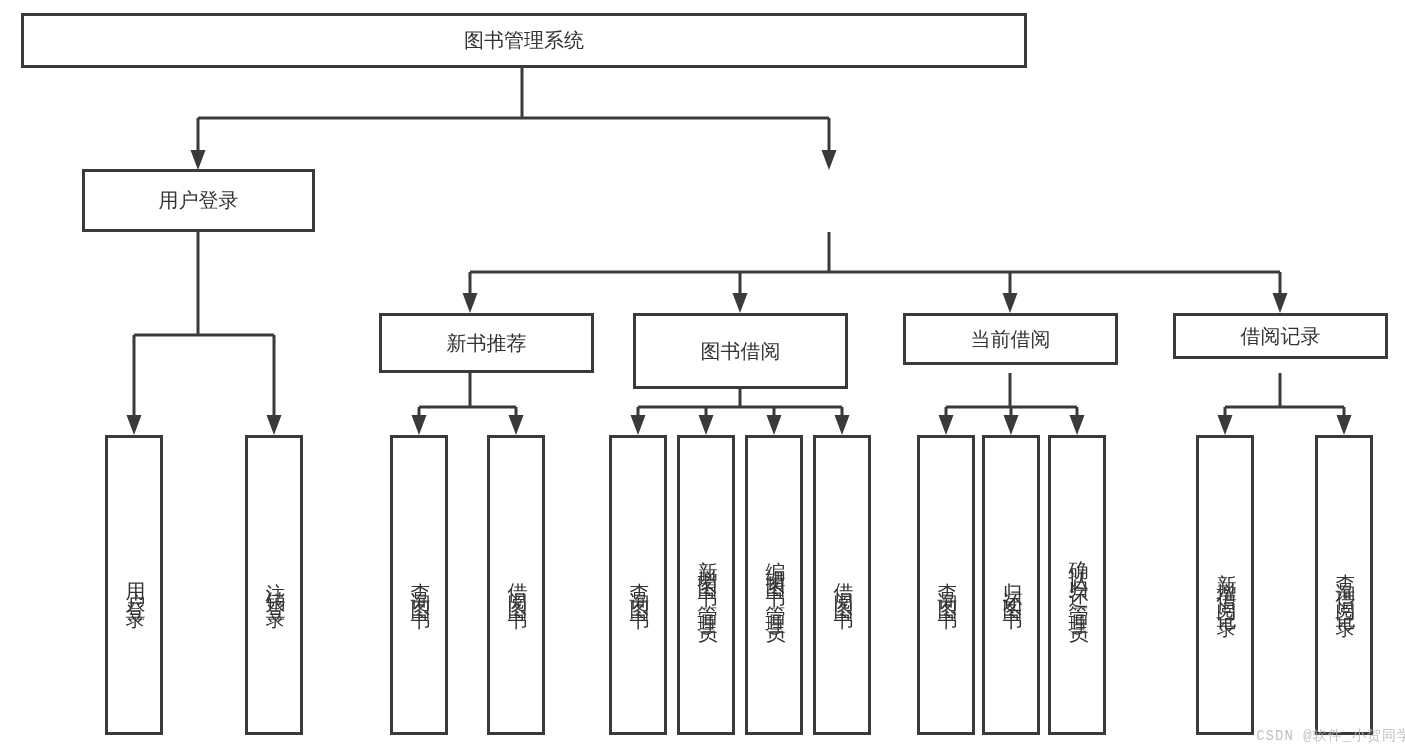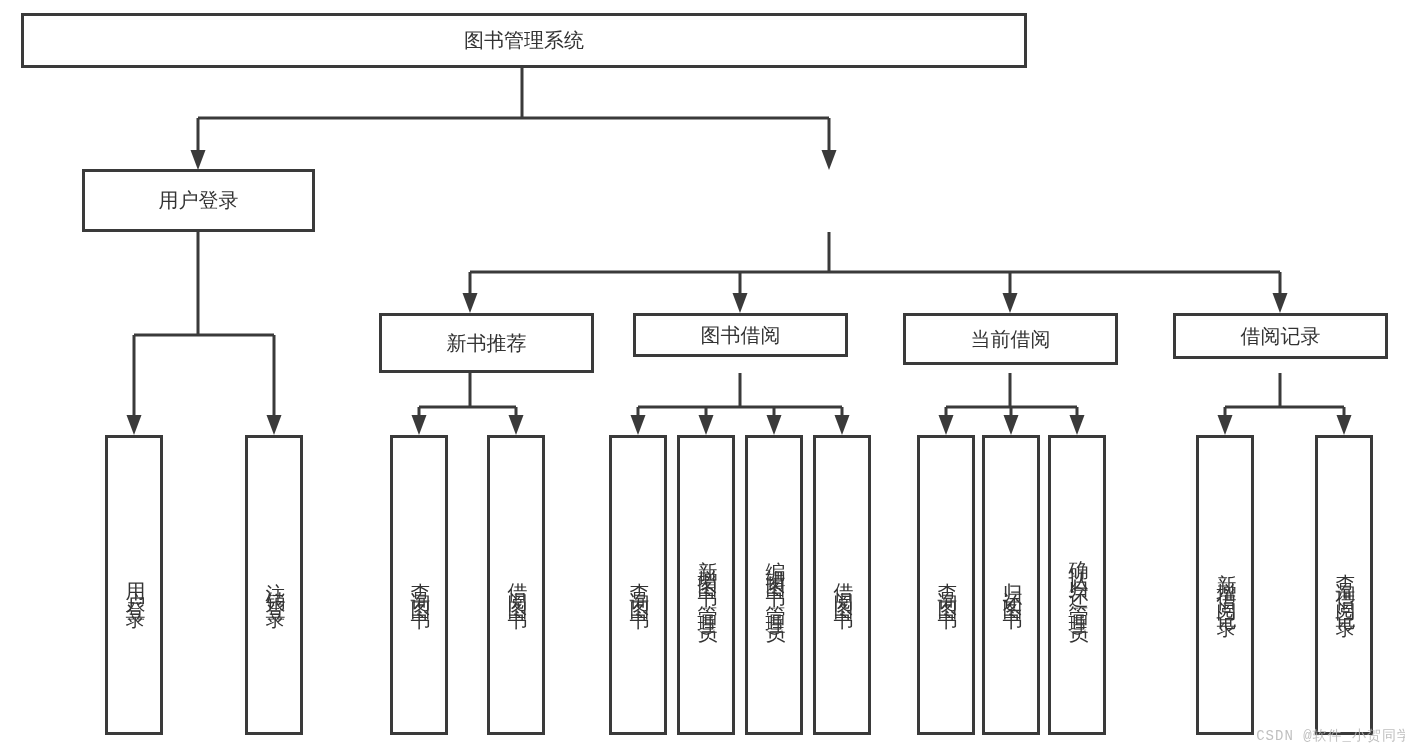--- a/index.html
+++ b/index.html
@@ -43,21 +43,21 @@
     color:var(--wm);
     opacity:.85;
     font-size:14px;
     letter-spacing:1px;
   }
   
   #n-root{left:21px;top:13px;width:1006px;height:55px;}
   #n-user-login{left:82px;top:169px;width:233px;height:63px;}
   #n-book-mgmt{left:712px;top:169px;width:233px;height:63px;}
   #n-new-book-rec{left:363px;top:313px;width:215px;height:60px;margin-left:16px;}
-  #n-book-borrow{left:633px;top:313px;width:215px;height:44px;}
+  #n-book-borrow{left:633px;top:313px;width:215px;height:76px;}
   #n-current-borrow{left:903px;top:313px;width:215px;height:52px;}
   #n-borrow-records{left:1173px;top:313px;width:215px;height:46px;}
   .leaf{top:435px;width:58px;height:300px;}
   #l-user-login{left:105px;}
   #l-logout{left:245px;}
   #l-rec-query{left:390px;}
   #l-rec-borrow{left:487px;}
   #l-bb-query{left:609px;}
   #l-bb-add{left:677px;}
   #l-bb-edit{left:745px;}

